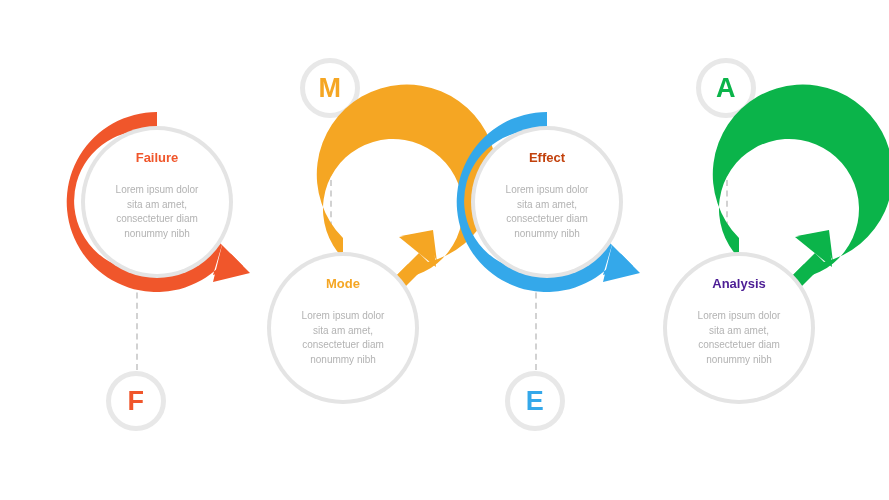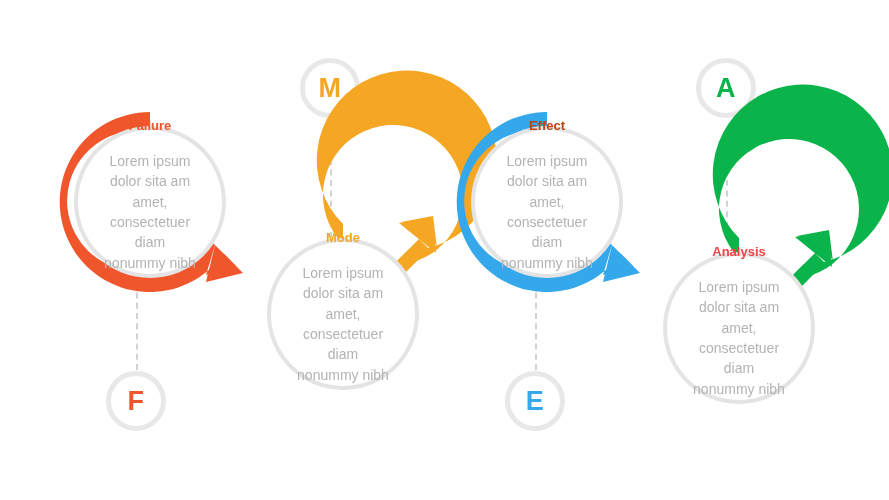--- a/index.html
+++ b/index.html
@@ -85,21 +85,21 @@
     padding: 0 14px;
     text-align: center;
   }
   .node-title {
     font-size: 13px;
     font-weight: bold;
     margin: 0 0 7px 0;
     line-height: 1;
   }
   .node-desc {
-    font-size: 14px;
+    font-size: 10px;
     color: #b3b3b3;
     line-height: 1.45;
     margin: 12px;
     max-width: 118px;
   }
 </style>
 </head>
 <body>
 
 <div id="canvas">
@@ -118,39 +118,39 @@
   </div>
 
   <div class="badge" style="left:505px; top:371px;">
     <span class="badge-letter" style="color:#34A8EA;">E</span>
   </div>
 
   <div class="badge" style="left:696px; top:58px;">
     <span class="badge-letter" style="color:#0BB44A;">A</span>
   </div>
 
-  <div class="node" style="left:60px; top:112px;text-decoration:underline;">
+  <div class="node" style="left:67px; top:112px;text-decoration:underline;">
     <svg class="arrow-svg" viewBox="0 0 220 220">
       <path d="M110,20
                A90,90 0 1,0 183.6,161.4
                L196,174
                L166,183
                L175,153
                L160.5,138.5
                A70,70 0 1,1 110,40 Z" fill="#F0562B"></path>
       <path d="M160.5,138.5 L185,163 L203,181 L166,190 L175,153 Z" fill="#F0562B"></path>
     </svg>
     <div class="ring-gray"></div>
     <div class="inner-card">
       <div class="node-title" style="color:#F0562B;">Failure</div>
       <div class="node-desc">Lorem ipsum dolor sita am amet, consectetuer diam nonummy  nibh</div>
     </div>
   </div>
 
-  <div class="node" style="left:253px; top:224px;">
+  <div class="node" style="left:253px; top:238px;">
     <svg class="arrow-svg" viewBox="0 0 220 220">
       <path d="M110,20
                A90,90 0 1,1 174.5,46.5
                L160,61
                A70,70 0 1,0 110,40 Z" fill="#F5A623"></path>
       <path d="M160,61 L196,25 L168,18 L200,12 L204,44 L196,25 Z" fill="#F5A623"></path>
       <path d="M157,64 L186,35 L196,45 L167,74 Z" fill="#F5A623"></path>
       <path d="M199,13 L166,19 L203,49 Z" fill="#F5A623"></path>
     </svg>
     <div class="ring-gray"></div>
@@ -183,18 +183,18 @@
       <path d="M110,20
                A90,90 0 1,1 174.5,46.5
                L160,61
                A70,70 0 1,0 110,40 Z" fill="#0BB44A"></path>
       <path d="M160,61 L196,25 L168,18 L200,12 L204,44 L196,25 Z" fill="#0BB44A"></path>
       <path d="M157,64 L186,35 L196,45 L167,74 Z" fill="#0BB44A"></path>
       <path d="M199,13 L166,19 L203,49 Z" fill="#0BB44A"></path>
     </svg>
     <div class="ring-gray"></div>
     <div class="inner-card">
-      <div class="node-title" style="color:#ef4444;">Analysis</div>
+      <div class="node-title" style="color:#4c1d95;">Analysis</div>
       <div class="node-desc">Lorem ipsum dolor sita am amet, consectetuer diam nonummy  nibh</div>
     </div>
   </div>
 
 </div>
 
 </body></html>

